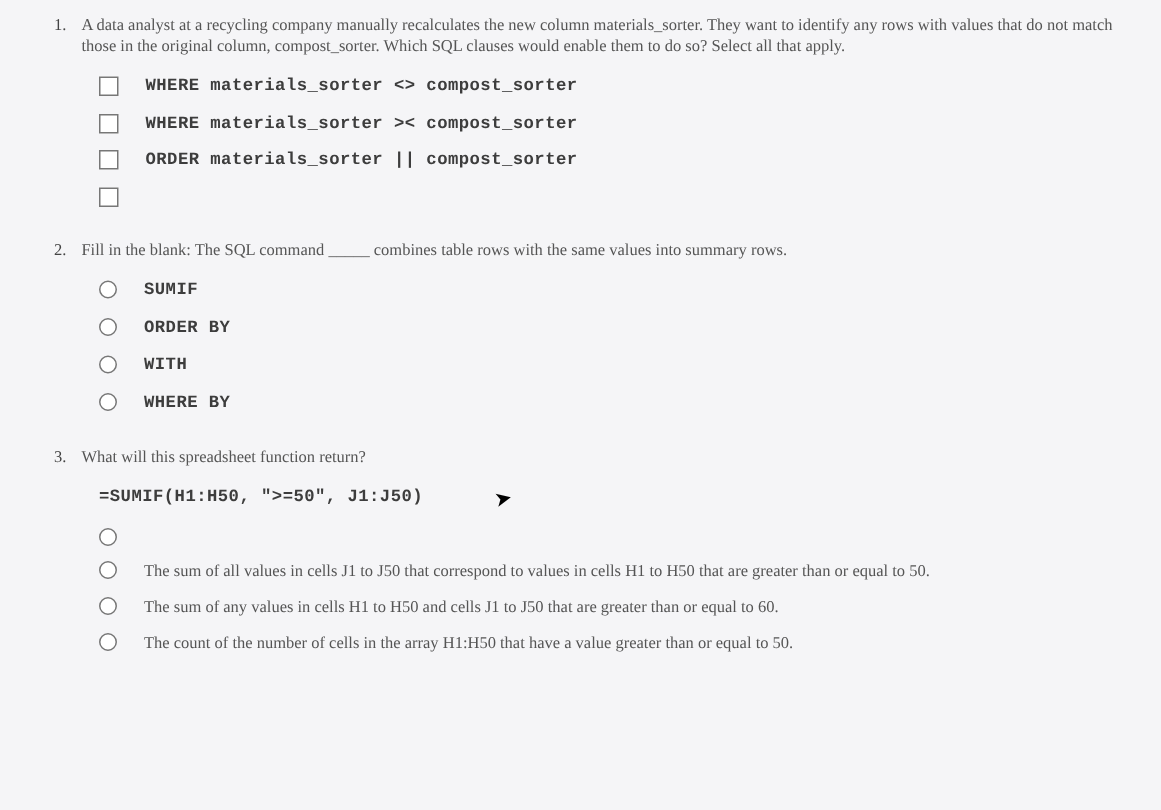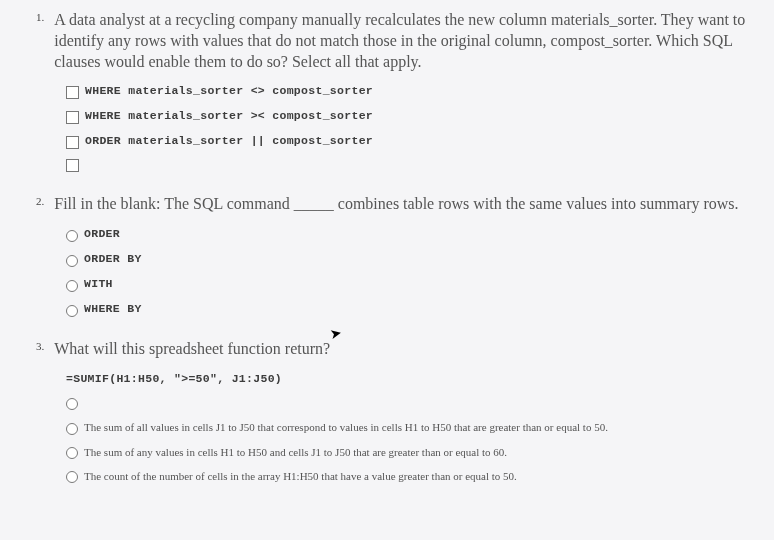--- a/index.html
+++ b/index.html
@@ -10,23 +10,23 @@
     font-family: Georgia, 'Times New Roman', serif;
     color: #555;
     padding: 10px 24px 10px 36px;
     font-size: 11px;
     line-height: 1.3;
     position: relative;
   }
   .q-block { margin-bottom: 22px; }
   .q-head { display: flex; gap: 10px; margin-bottom: 12px; }
   .q-num { flex: 0 0 auto; font-size: 11px; color: #444; }
-  .q-text { flex: 1 1 auto; font-size: 16px; color: #555; }
+  .q-text { flex: 1 1 auto; font-size: 11px; color: #555; }
   .options { margin-left: 30px; }
-  .opt-row { display: flex; align-items: flex-end; gap: 6px; margin-bottom: 10px; }
+  .opt-row { display: flex; align-items: flex-start; gap: 18px; margin-bottom: 10px; }
   .checkbox {
     width: 13px; height: 13px;
     border: 1.5px solid #777;
     background: #fff;
     flex: 0 0 auto;
   }
   .radio {
     width: 12px; height: 12px;
     border: 1.5px solid #777;
     border-radius: 50%;
@@ -78,21 +78,21 @@
 </div>
 
 <div class="q-block blur">
   <div class="q-head">
     <div class="q-num">2.</div>
     <div class="q-text">Fill in the blank: The SQL command _____ combines table rows with the same values into summary rows.</div>
   </div>
   <div class="options">
     <div class="opt-row">
       <div class="radio"></div>
-      <div class="mono">ORDER</div>
+      <div class="mono">SUMIF</div>
     </div>
     <div class="opt-row">
       <div class="radio"></div>
       <div class="mono">ORDER BY</div>
     </div>
     <div class="opt-row">
       <div class="radio"></div>
       <div class="mono">WITH</div>
     </div>
     <div class="opt-row">

